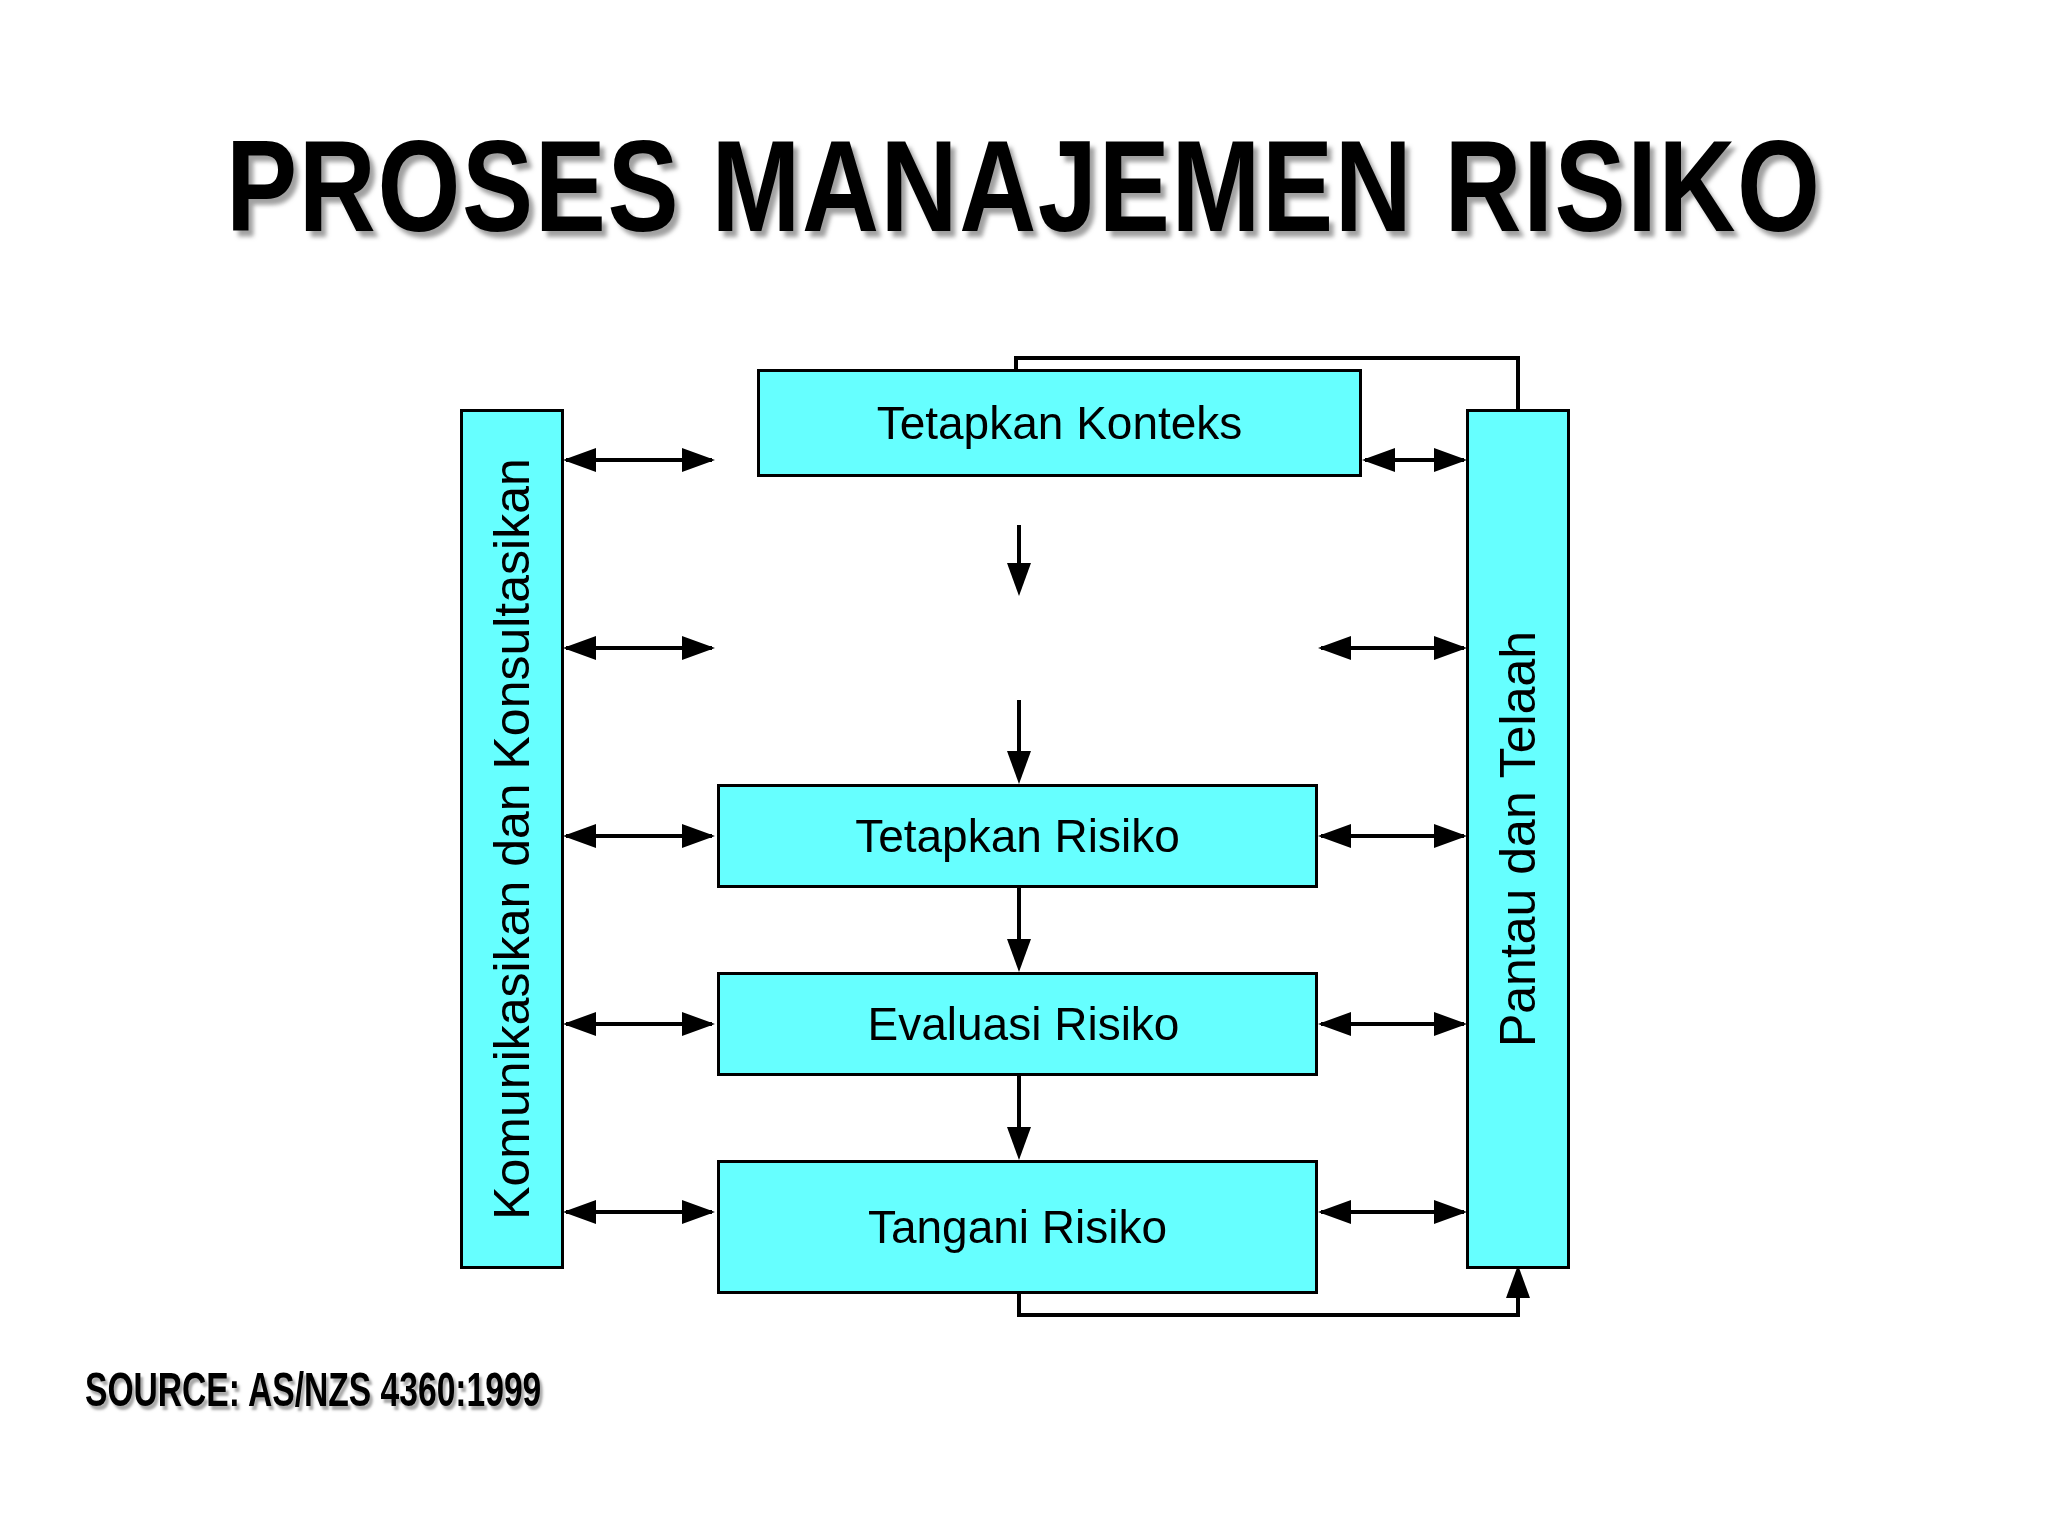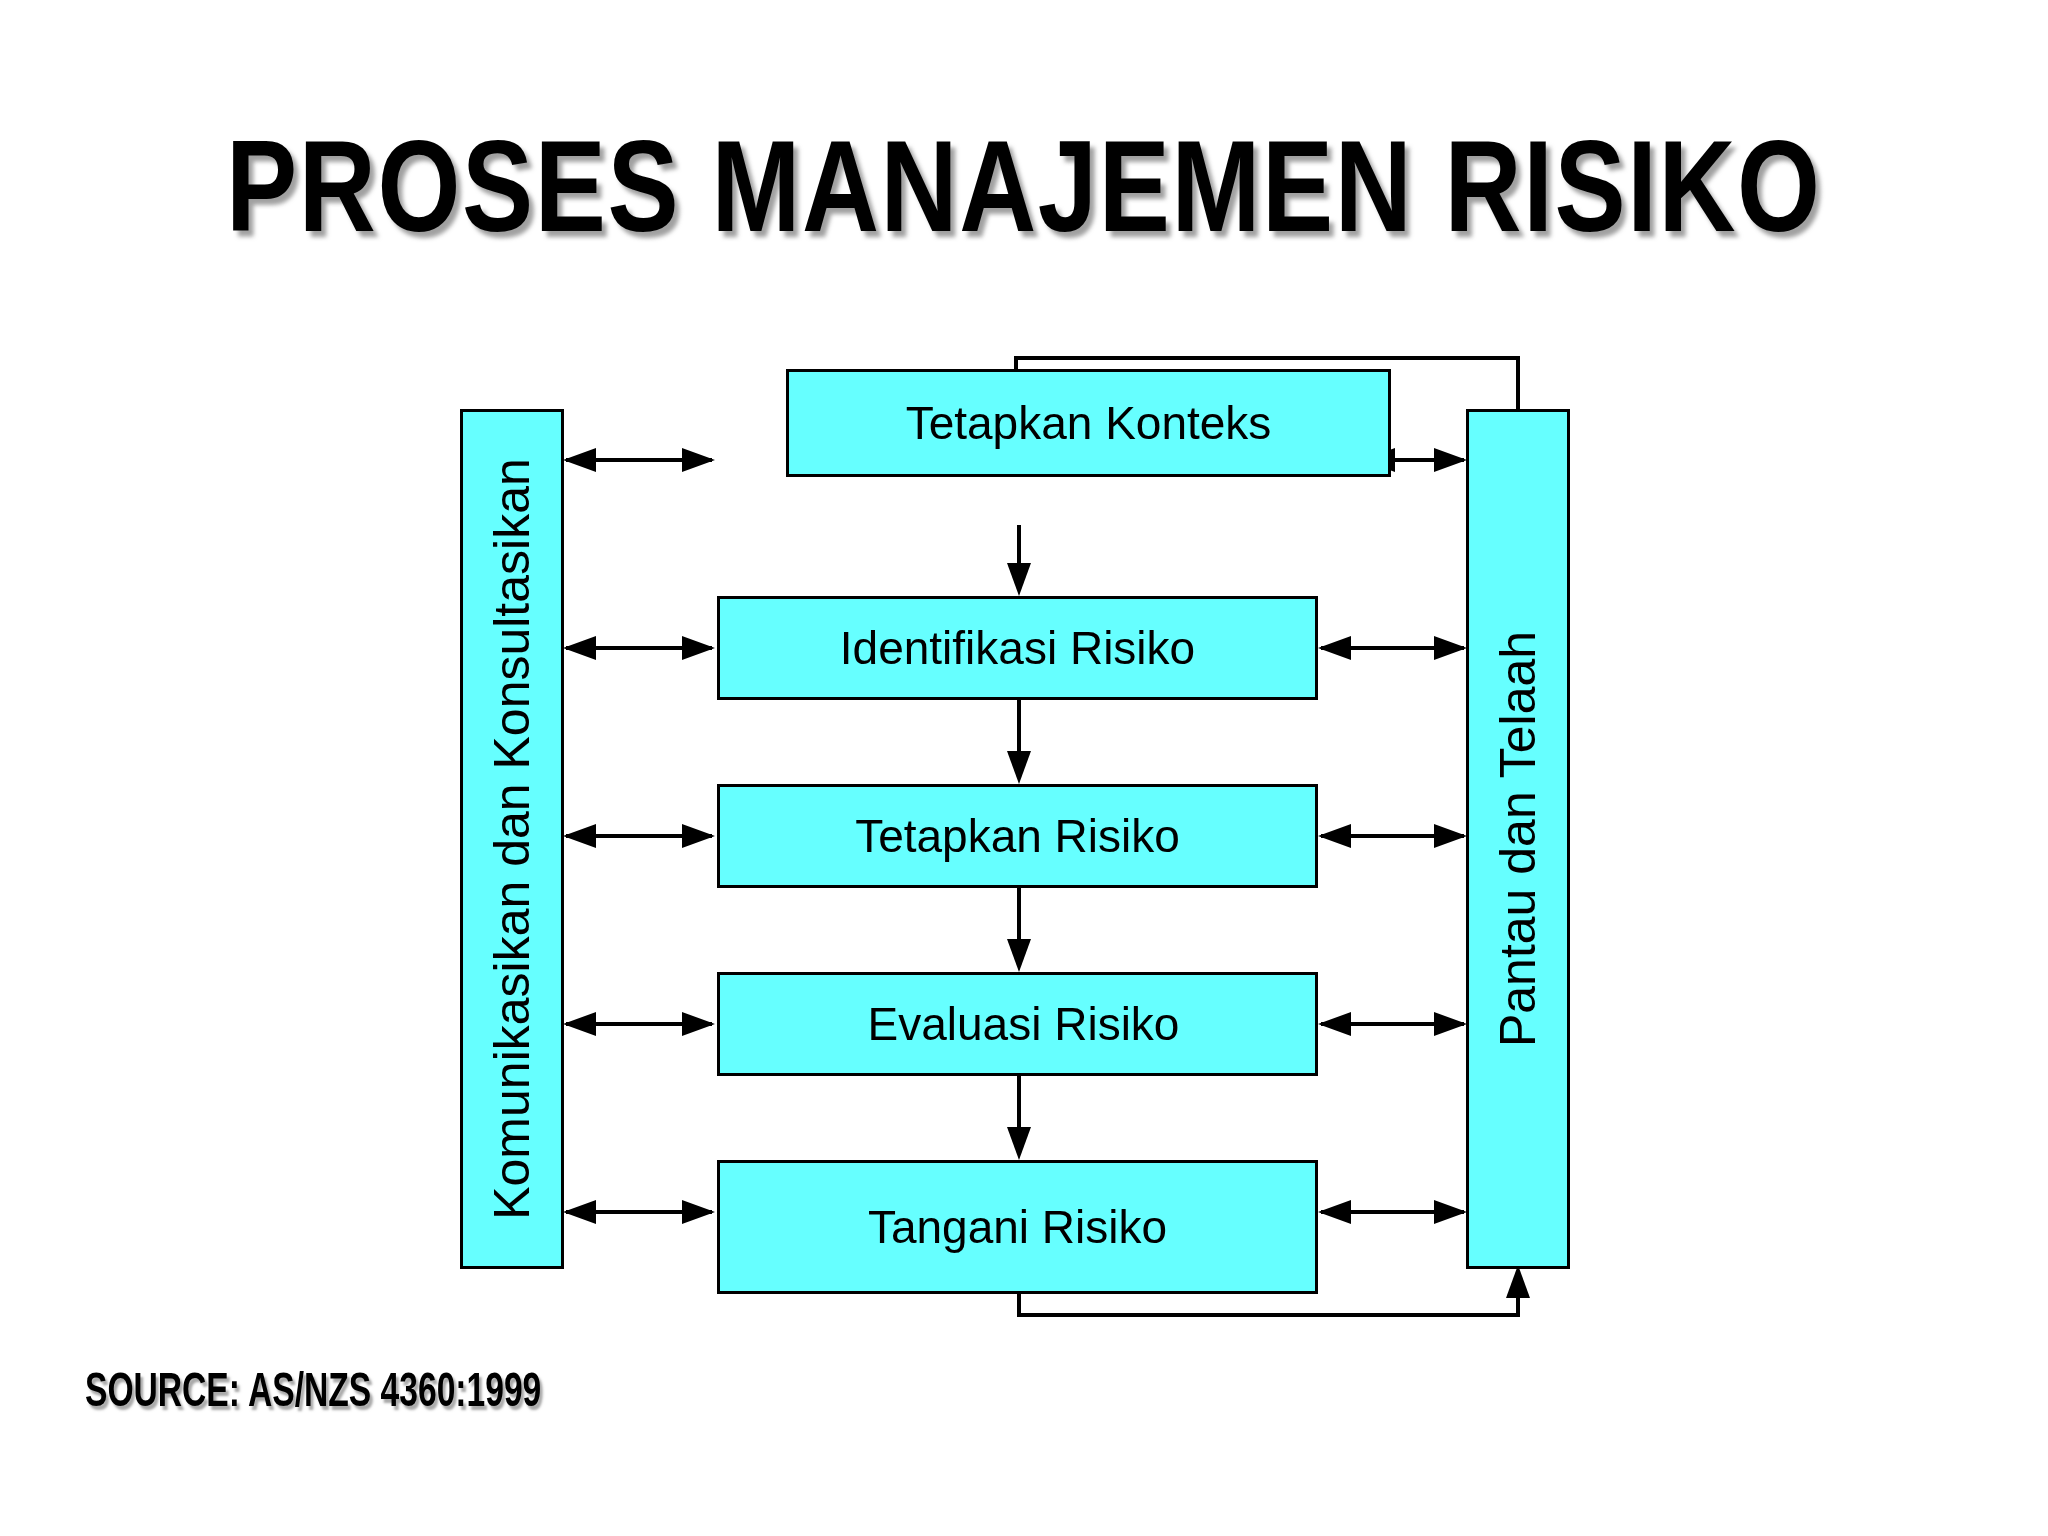--- a/index.html
+++ b/index.html
@@ -45,21 +45,21 @@
   .step-label{
     font-size:46px;color:var(--text);white-space:nowrap;
   }
   .vlabel{
     transform:rotate(-90deg);
     white-space:nowrap;
     font-size:50px;color:var(--text);
   }
   .col-left {left:460px; top:409px; width:104px; height:860px;}
   .col-right{left:1466px;top:409px; width:104px; height:860px;}
-  .step-0{left:786px;top:369px;width:605px;height:108px;}
+  .step-0{left:757px;top:369px;width:605px;height:108px;}
   .step-1{left:717px;top:596px;width:601px;height:104px;}
   .step-2{left:717px;top:784px;width:601px;height:104px;}
   .step-3{left:717px;top:972px;width:601px;height:104px;padding-left:12px;}
   .step-4{left:717px;top:1160px;width:601px;height:134px;}
   .source{
     position:absolute;left:85px;top:1362px;
     font-size:48px;font-weight:bold;color:var(--text);text-align:center;
   }
   .source .squeeze{
     display:inline-block;
@@ -161,23 +161,20 @@
   <div class="box col-left">
     <span class="vlabel">Komunikasikan dan Konsultasikan</span>
   </div>
   <div class="box col-right">
     <span class="vlabel">Pantau dan Telaah</span>
   </div>
 
   <div class="box step-0">
     <span class="step-label">Tetapkan Konteks</span>
   </div>
-  <div class="box step-1">
-    <span class="step-label">Identifikasi Risiko</span>
-  </div>
   <div class="box step-2">
     <span class="step-label">Tetapkan Risiko</span>
   </div>
   <div class="box step-3">
     <span class="step-label">Evaluasi Risiko</span>
   </div>
   <div class="box step-4">
     <span class="step-label">Tangani Risiko</span>
   </div>
 

